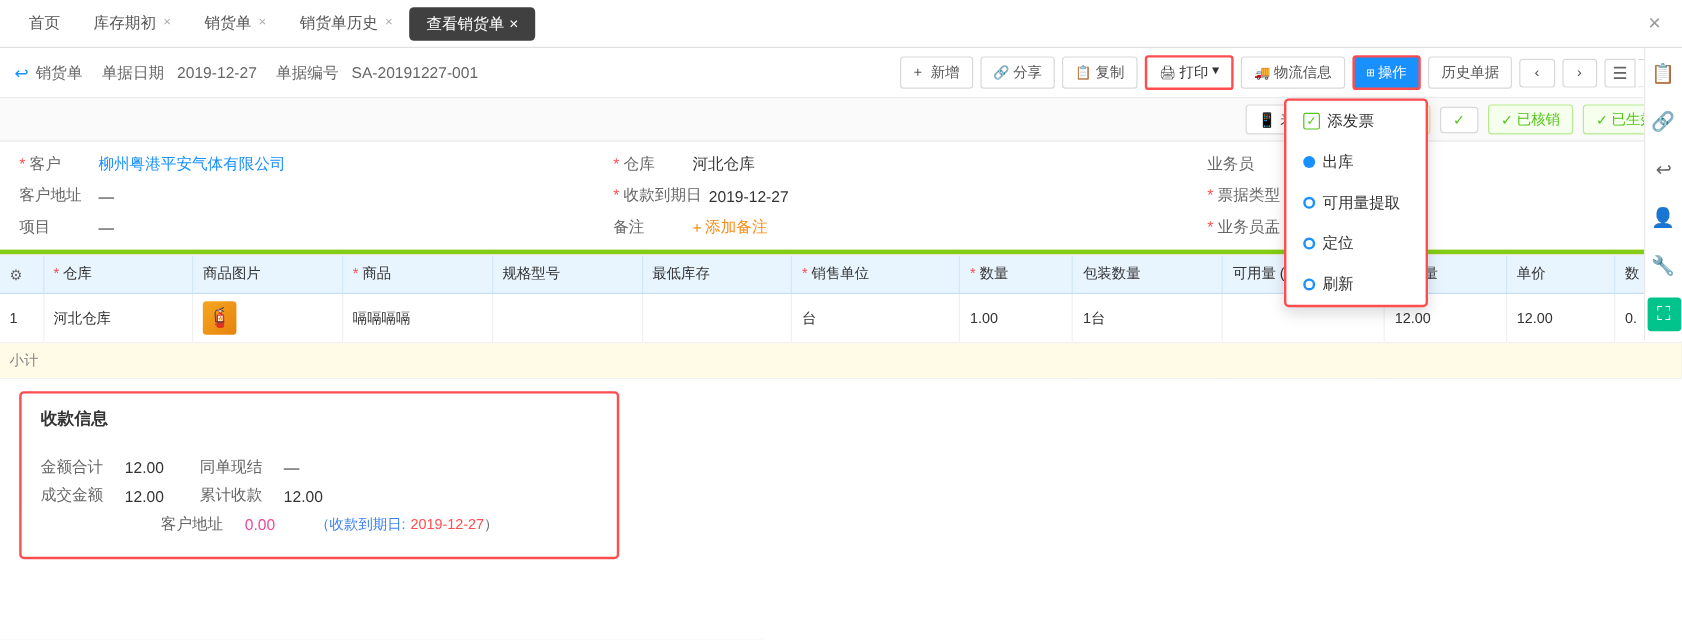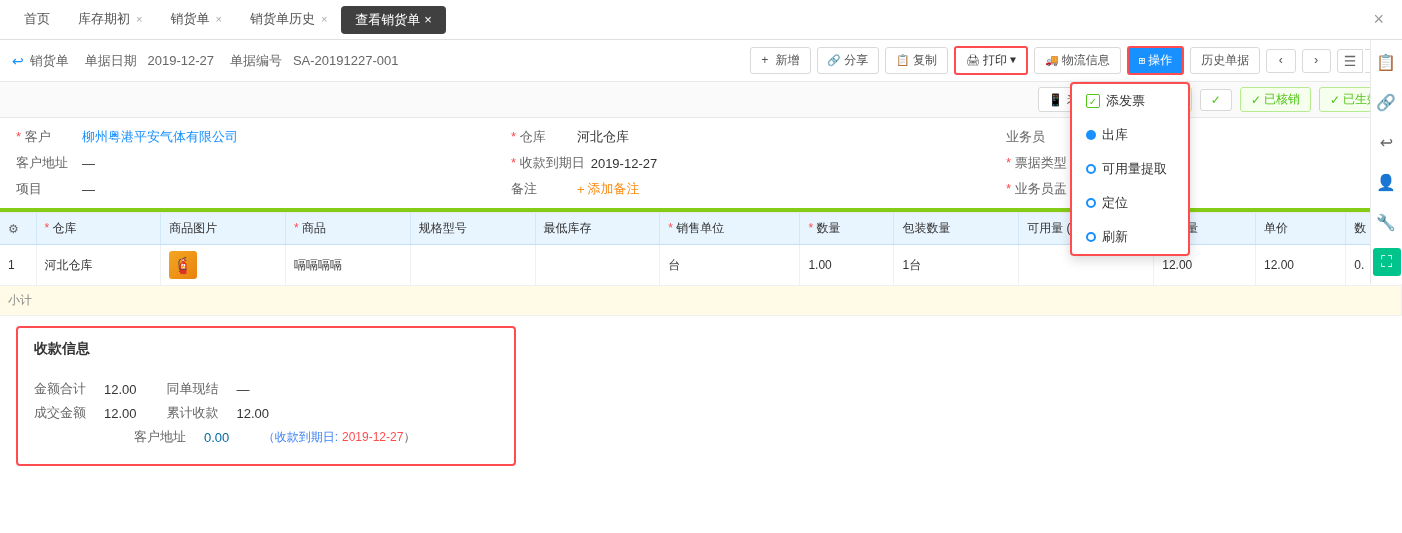--- a/index.html
+++ b/index.html
@@ -111,21 +111,21 @@
     .payment-section {
       margin: 10px 16px; border: 2px solid #ff4d4f; border-radius: 4px;
       padding: 12px 16px; max-width: 500px; background: #fff;
     }
     .payment-title { font-size: 14px; font-weight: bold; margin-bottom: 22px; color: #333; }
     .payment-row { display: flex; align-items: center; margin-bottom: 6px; }
     .payment-label { width: 70px; color: #666; font-size: 13px; }
     .payment-value { font-size: 13px; color: #333; margin-right: 30px; }
     .payment-label2 { width: 70px; color: #666; font-size: 13px; }
     .payment-value2 { font-size: 13px; color: #333; }
-    .payment-value.red { color: #0369a1; }
+    .payment-value.red { color: #ec4899; }
     .payment-date { color: #ff4d4f; }
 
     
     .right-panel {
       position: fixed; right: 0; top: 40px; width: 32px;
       background: #fff; border-left: 1px solid #e8e8e8;
       display: flex; flex-direction: column; align-items: center; padding: 8px 0; gap: 12px;
     }
     .panel-icon {
       width: 28px; height: 28px; display: flex; align-items: center; justify-content: center;

